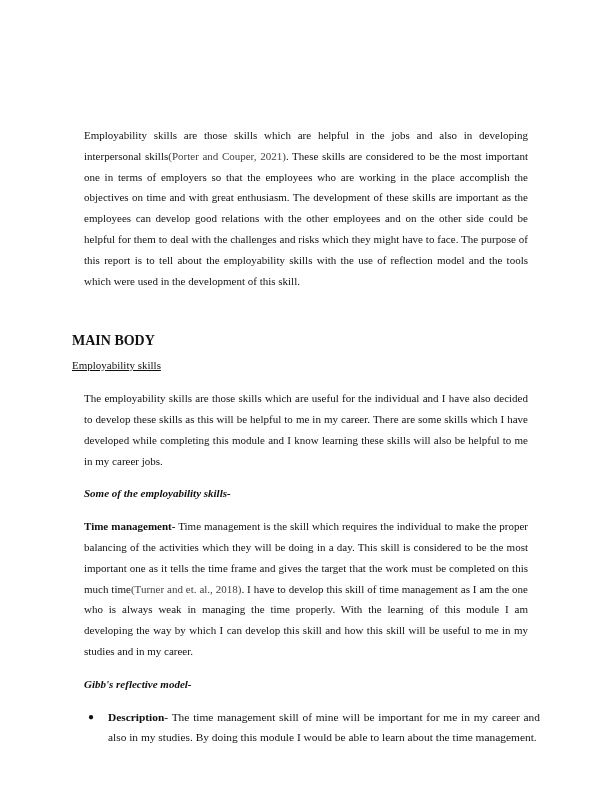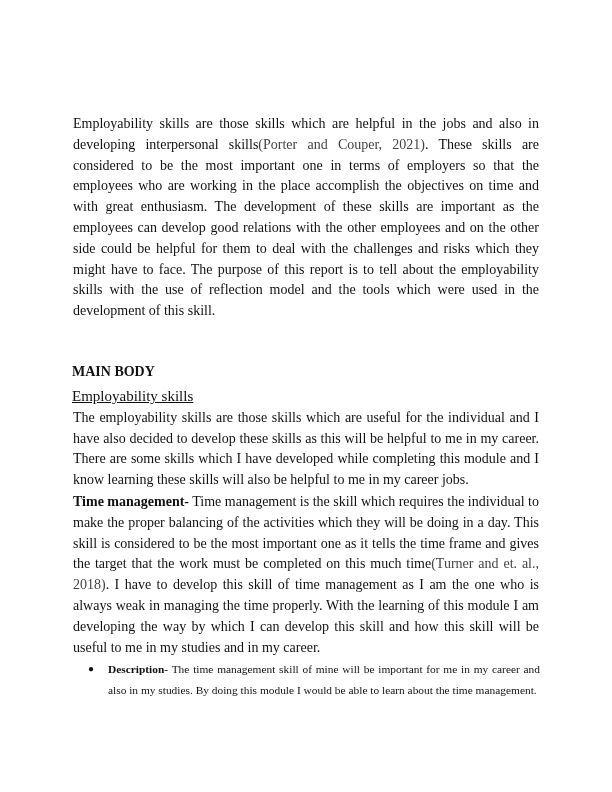--- a/index.html
+++ b/index.html
@@ -1,39 +1,41 @@
 <!DOCTYPE html>
 <html><head>
 <meta charset="utf-8">
 <style>
   html, body { margin: 0; padding: 0; background: #ffffff; }
   body { width: 612px; height: 792px; position: relative; overflow: hidden;
          font-family: "Liberation Serif", "DejaVu Serif", serif; color: #111; }
   .page { position: absolute; left: 72px; top: 113px; width: 468px; }
   h1 { font-size: 14px; font-weight: bold; margin: 0; line-height: 18px; }
-  p { margin: 1px; font-size: 14px; line-height: 20.8px; text-align: justify; }
+  p { margin: 12px; font-size: 11px; line-height: 20.8px; text-align: justify; }
   .cite { color: #444; }
   .intro-h { margin-bottom: 0; }
   .main-h { margin-top: 41px; margin-bottom: 5px; }
-  .sub-u { text-decoration: underline; font-size: 15px; line-height: 20.8px; }
+  .sub-u { text-decoration: underline; font-size: 11px; line-height: 20.8px; }
   .bi { font-weight: bold; font-style: italic; }
   .b { font-weight: bold; }
   ul { margin: 0; padding: 0; list-style: none; }
   li { position: relative; padding-left: 36px; font-size: 11.4px; line-height: 20.8px; text-align: justify; }
   li .bullet { position: absolute; left: 16px; top: 0; font-size: 10px; }
 </style>
 </head>
 <body>
 
 <div class="page">
   <p><span>Employability skills are those skills which are helpful in the jobs and also in developing interpersonal skills</span><span class="cite">(Porter and Couper, 2021)</span><span>. These skills are considered to be the most important one in terms of employers so that the employees who are working in the place accomplish the objectives on time and with great enthusiasm. The development of these skills are important as the employees can develop good relations with the other employees and on the other side could be helpful for them to deal with the challenges and risks which they might have to face. The purpose of this report is to tell about the employability skills with the use of reflection model and the tools which were used in the development of this skill.</span></p>
 
   <h1 class="main-h">MAIN BODY</h1>
   <div class="sub-u">Employability skills</div>
   <p>The employability skills are those skills which are useful for the individual and I have also decided to develop these skills as this will be helpful to me in my career. There are some skills which I have developed while completing this module and I know learning these skills will also be helpful to me in my career jobs.</p>
+  <p class="bi">Some of the employability skills-</p>
   <p><span class="b">Time management-</span><span> Time management is the skill which requires the individual to make the proper balancing of the activities which they will be doing in a day.  This skill is considered to be the most important one as it tells the time frame and gives the target that the work must be completed on this much time</span><span class="cite">(Turner and et. al.,  2018)</span><span>. I have to develop this skill of time management as I am the one who is always weak in managing the time properly. With the learning of this module I am developing the way by which I can develop this skill and how this skill will be useful to me in my studies and in my career.</span></p>
+  <p class="bi">Gibb's reflective model-</p>
   <ul>
     <li>
       <span class="bullet">●</span>
       <span class="b">Description-</span><span> The time management skill of mine will be important for me in my career and also in my studies. By doing this module I would be able to learn about the time management.</span>
     </li>
   </ul>
 </div>
 
 </body></html>

